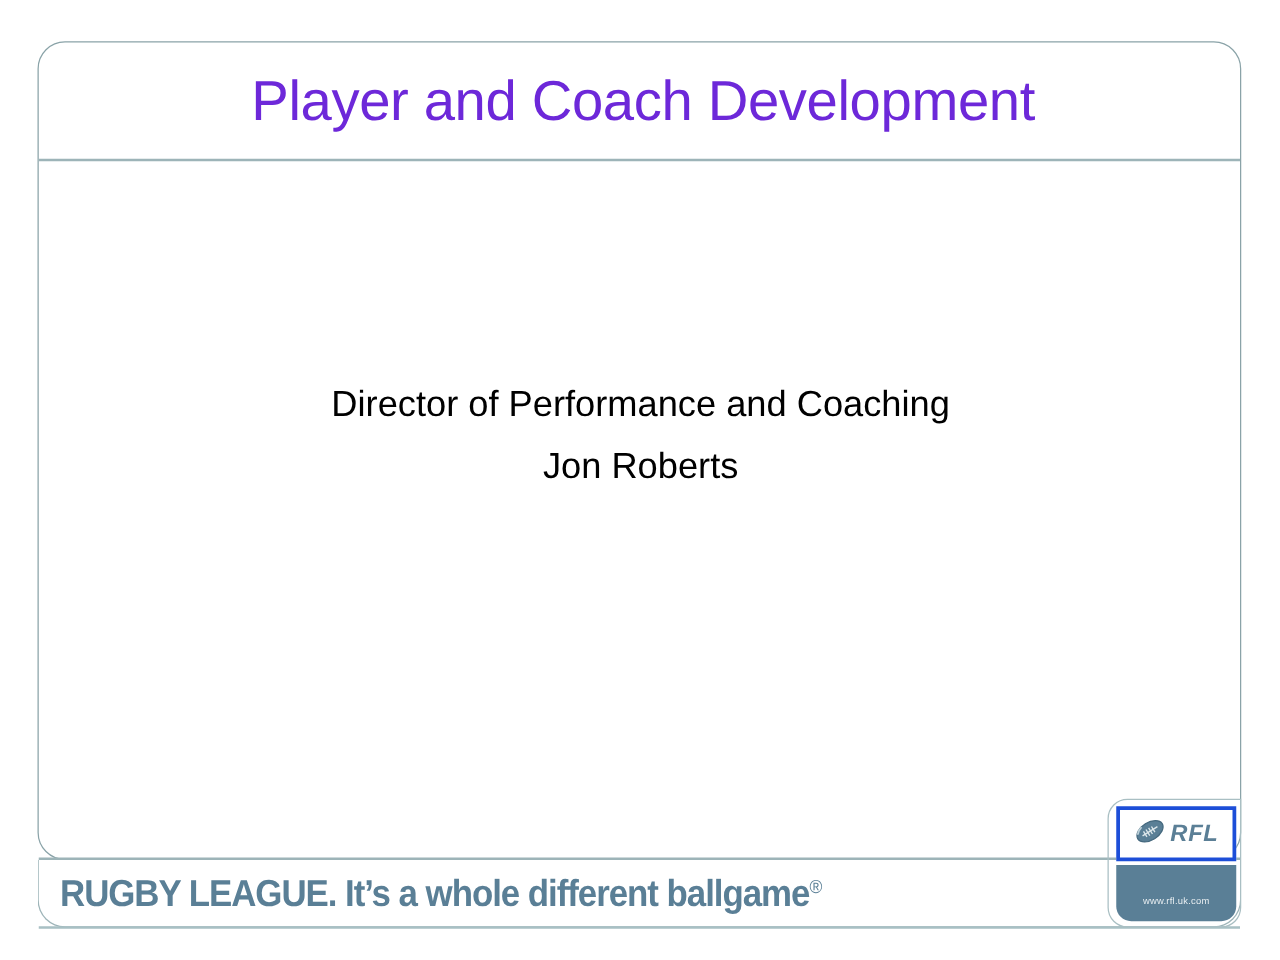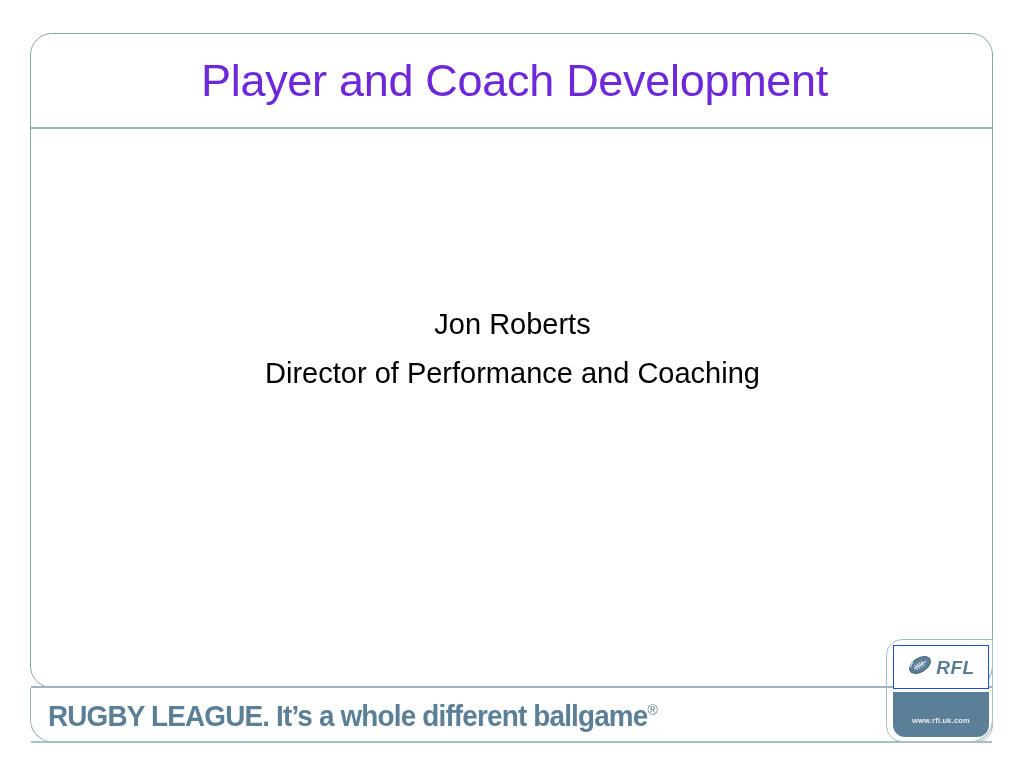--- a/index.html
+++ b/index.html
@@ -96,21 +96,21 @@
     box-sizing: border-box;
     background: transparent;
   }
   .logo-white-box {
     position: absolute;
     left: 893px;
     top: 645px;
     width: 96px;
     height: 44px;
     background: #ffffff;
-    border: 1px solid #1d4ed8;
+    border: 3px solid #1d4ed8;
     box-sizing: border-box;
     display: flex;
     align-items: center;
     justify-content: center;
     gap: 3px;
   }
   .ball-icon { flex: 0 0 auto; }
   .logo-rfl-text {
     font-size: 19px;
     font-weight: bold;
@@ -126,21 +126,21 @@
     width: 96px;
     height: 45px;
     background: #5a7f96;
     border-radius: 0 0 12px 12px;
     display: flex;
     align-items: center;
     justify-content: center;
   }
   .logo-url {
     font-size: 7.5px;
-    font-weight: bold;
+    font-weight: normal;
     color: #e8eef1;
     letter-spacing: 0.2px;
     line-height: 1;
     margin-top: 12px;
   }
 
   
   .footer-frame {
     position: absolute;
     left: 30px;
@@ -195,22 +195,22 @@
 <div id="slide">
 
   <div class="card-frame"></div>
 
   <div class="title-area">
     <div class="slide-title">Player and Coach Development</div>
   </div>
   <div class="title-divider"></div>
 
   <div class="body-area">
+    <div class="body-line">Director of Performance and Coaching</div>
     <div class="body-line">Jon Roberts</div>
-    <div class="body-line">Director of Performance and Coaching</div>
   </div>
 
   <div class="footer-frame"></div>
   <div class="footer-divider"></div>
   <div class="footer-bottom-line"></div>
 
   <div class="tagline"><span>RUGBY LEAGUE. It’s a whole different ballgame</span><span class="reg">®</span></div>
 
   <div class="logo-frame"></div>
 

